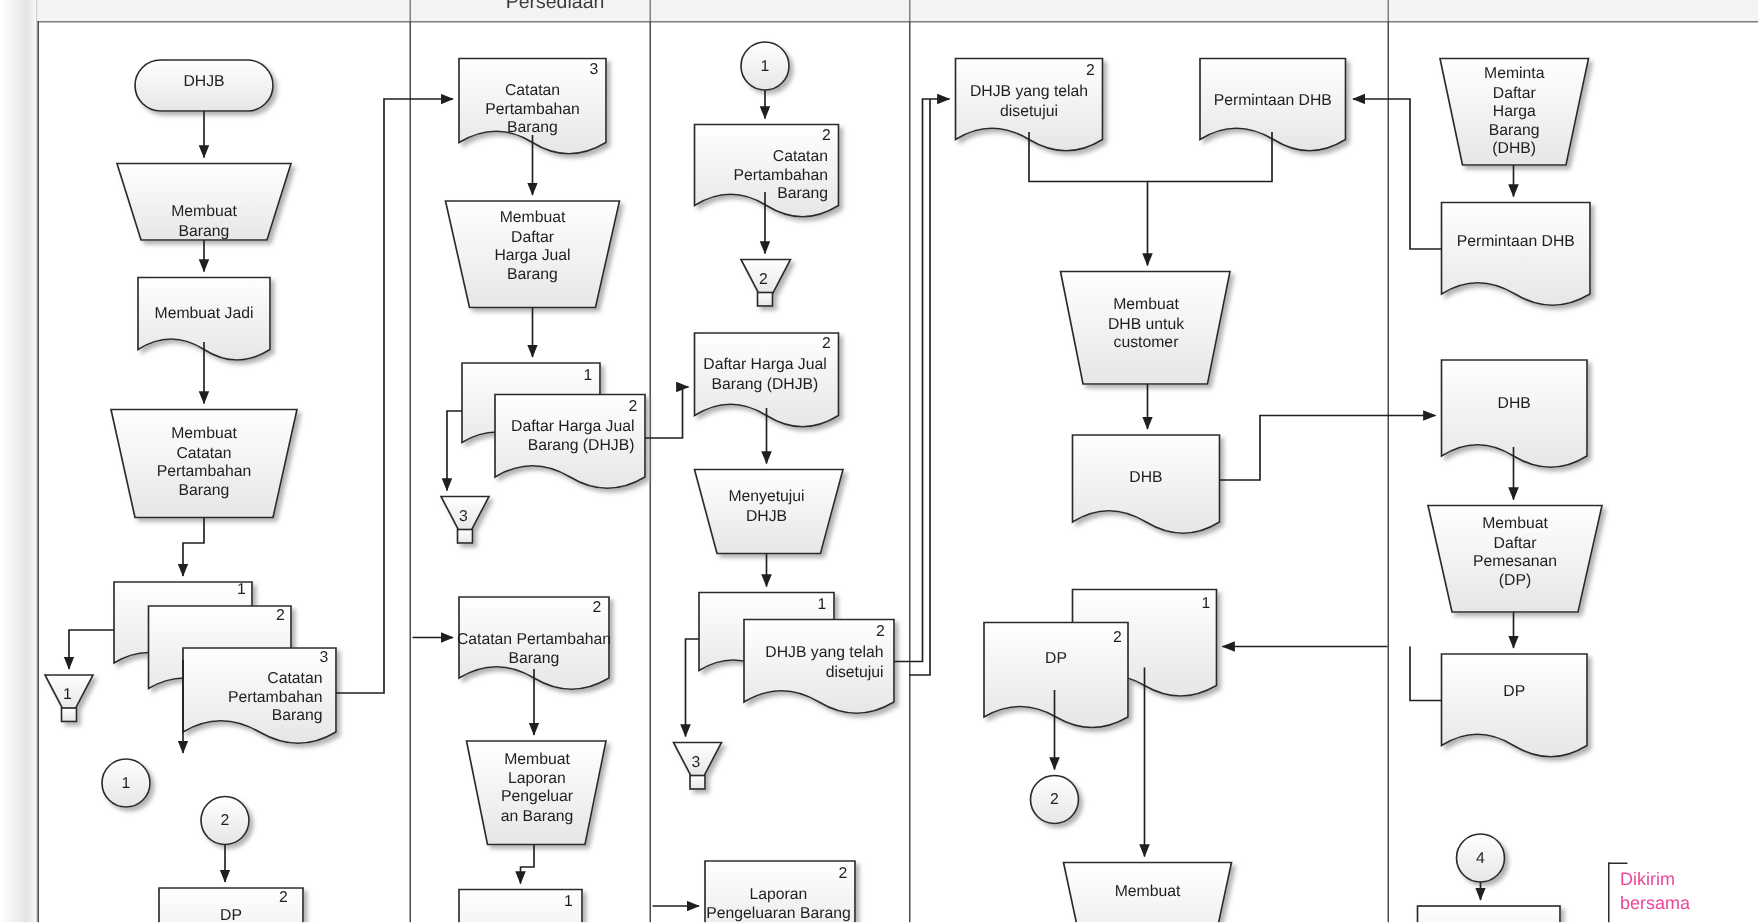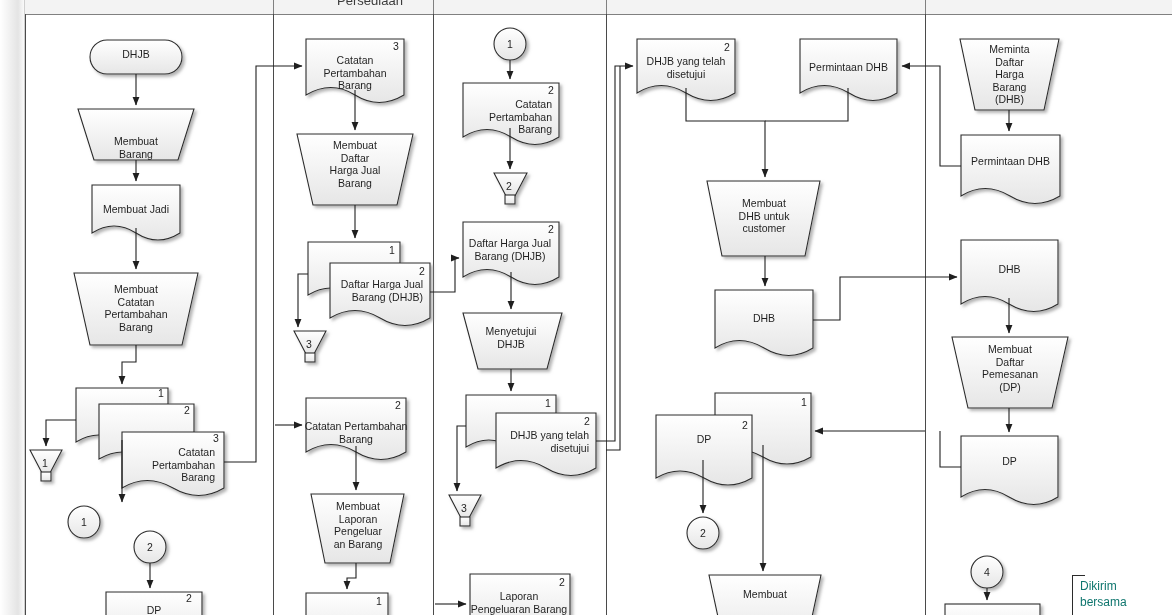--- a/index.html
+++ b/index.html
@@ -10,21 +10,21 @@
   #gutter-edge{position:absolute;left:24px;top:0;width:1px;height:615px;background:#cfcfcf;}
   #header{position:absolute;left:25px;top:0;width:1147px;height:14px;background:#f3f3f3;border-bottom:1px solid #808080;}
   .hdr-title{position:absolute;top:-7px;width:160px;text-align:center;font-size:13px;color:#3c3c3c;white-space:nowrap;}
   .vdiv{position:absolute;top:0;width:1px;background:#4a4a4a;}
   .hdrdiv{position:absolute;top:0;width:1px;height:14px;background:#808080;}
   svg.layer{position:absolute;left:0;top:0;width:1172px;height:615px;pointer-events:none;}
   .node{position:absolute;}
   .lbl{position:absolute;left:0;right:0;font-size:10.5px;color:#1f1f1f;line-height:12.6px;text-align:center;}
   .lbl.right{text-align:right;padding-right:7px;}
   .corner{position:absolute;font-size:10.5px;color:#1f1f1f;}
-  .note{position:absolute;font-size:12px;color:#0f766e;line-height:16px;}
+  .note{position:absolute;font-size:12px;color:#ec4899;line-height:16px;}
   .noteb{position:absolute;border-left:1px solid #2b2b2b;border-top:1px solid #2b2b2b;}
 </style>
 </head>
 <body>
 
 <div id="stage">
 
   <div id="gutter"></div>
   <div id="gutter-edge"></div>
 

